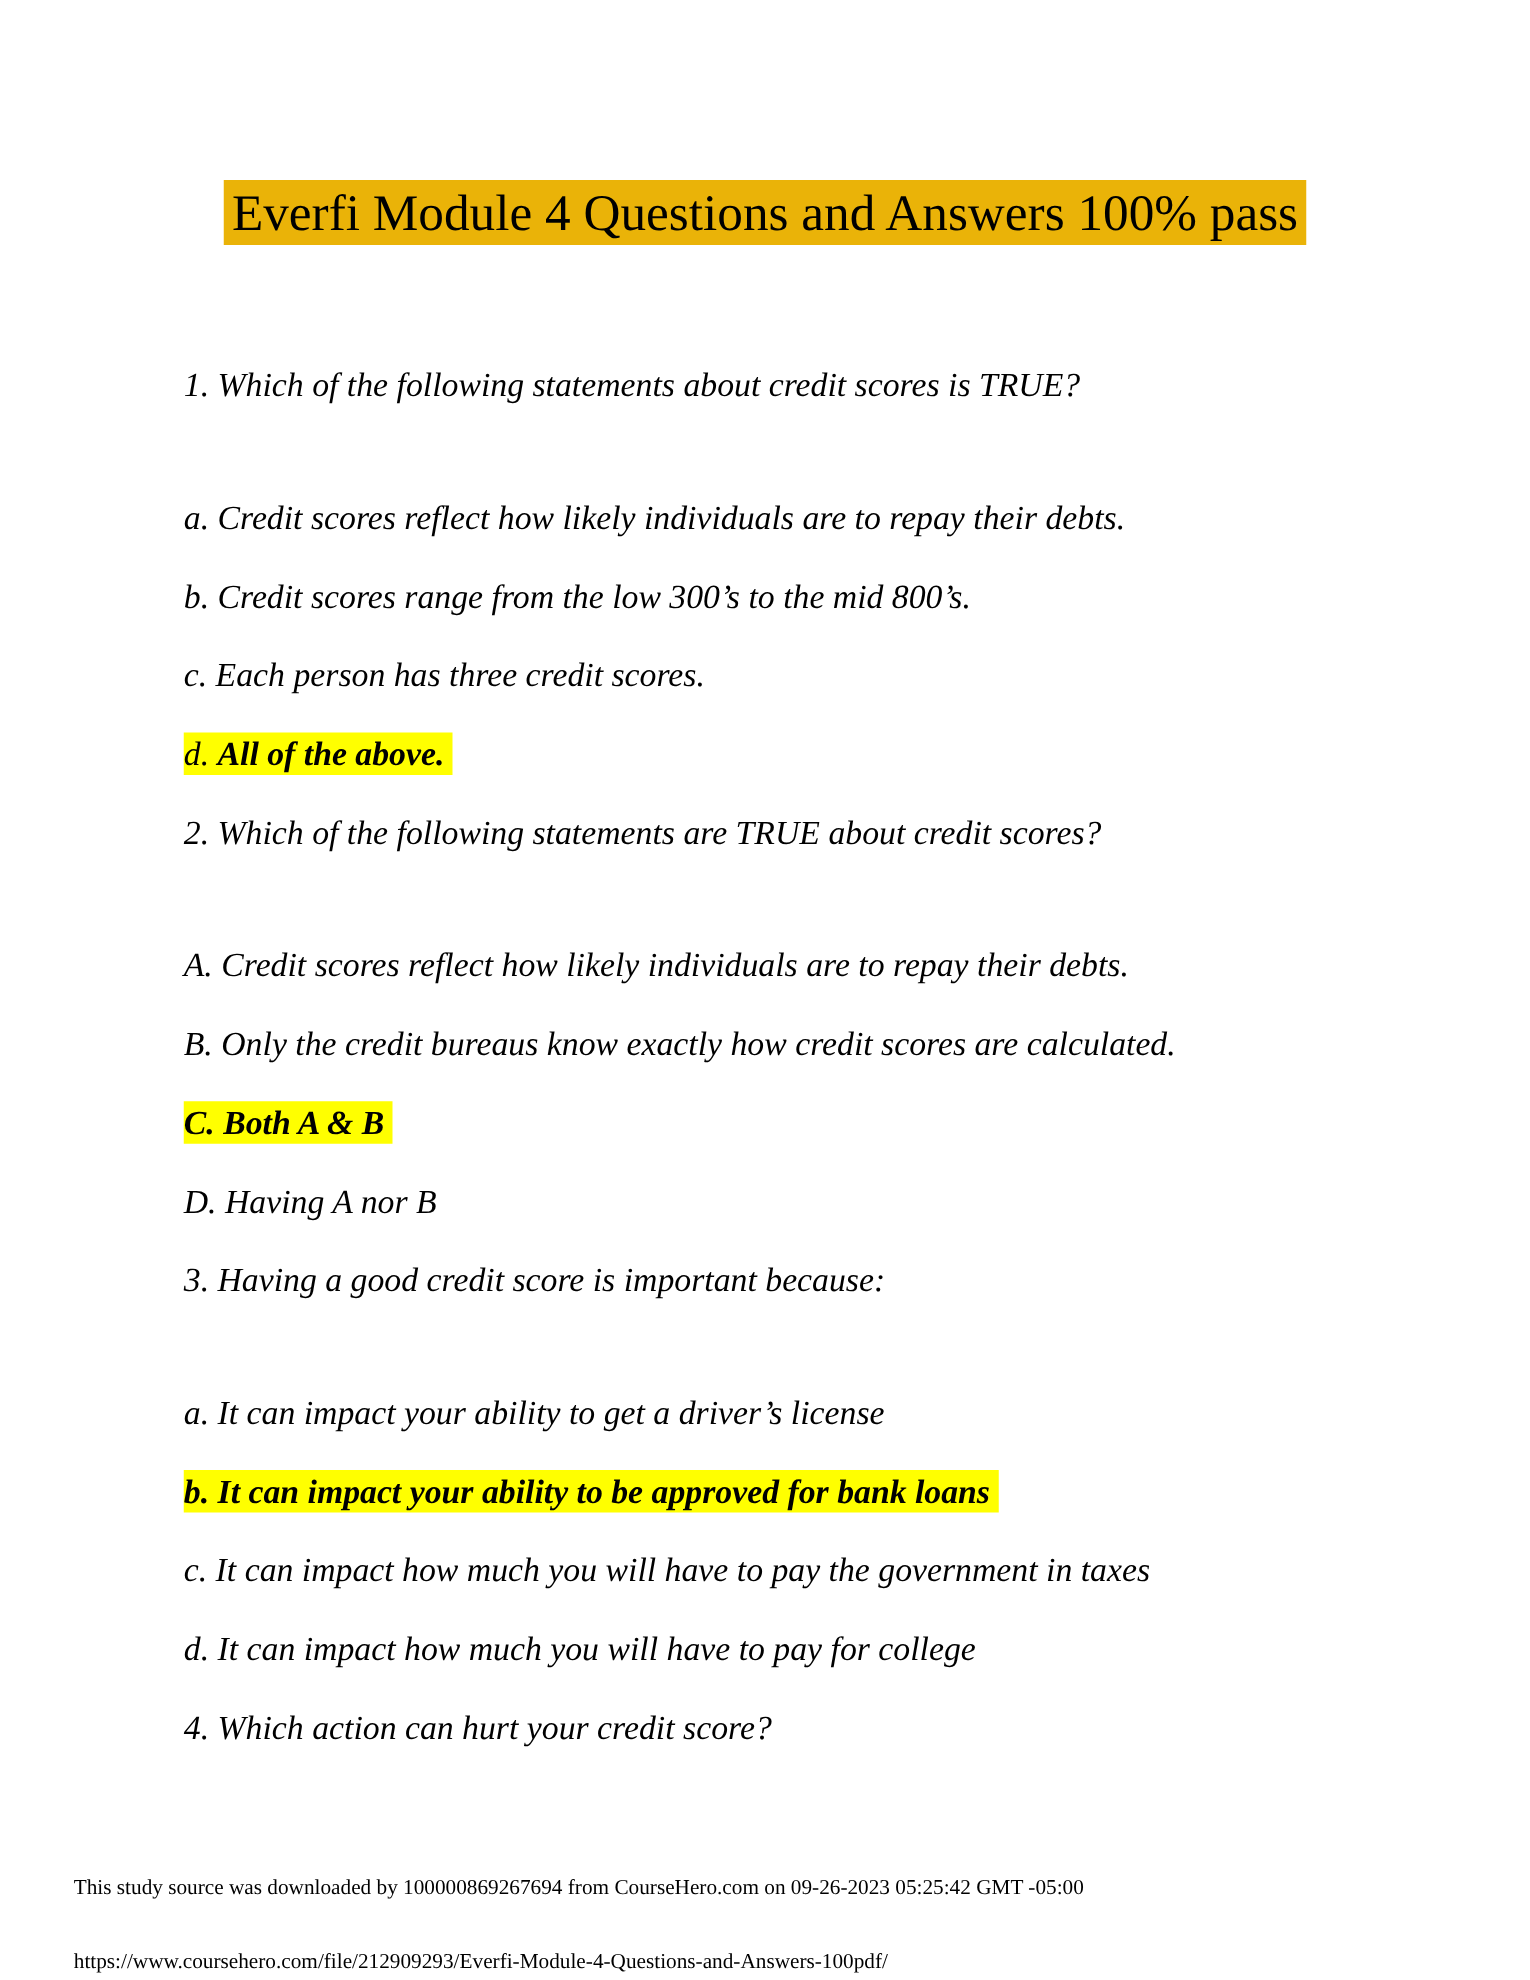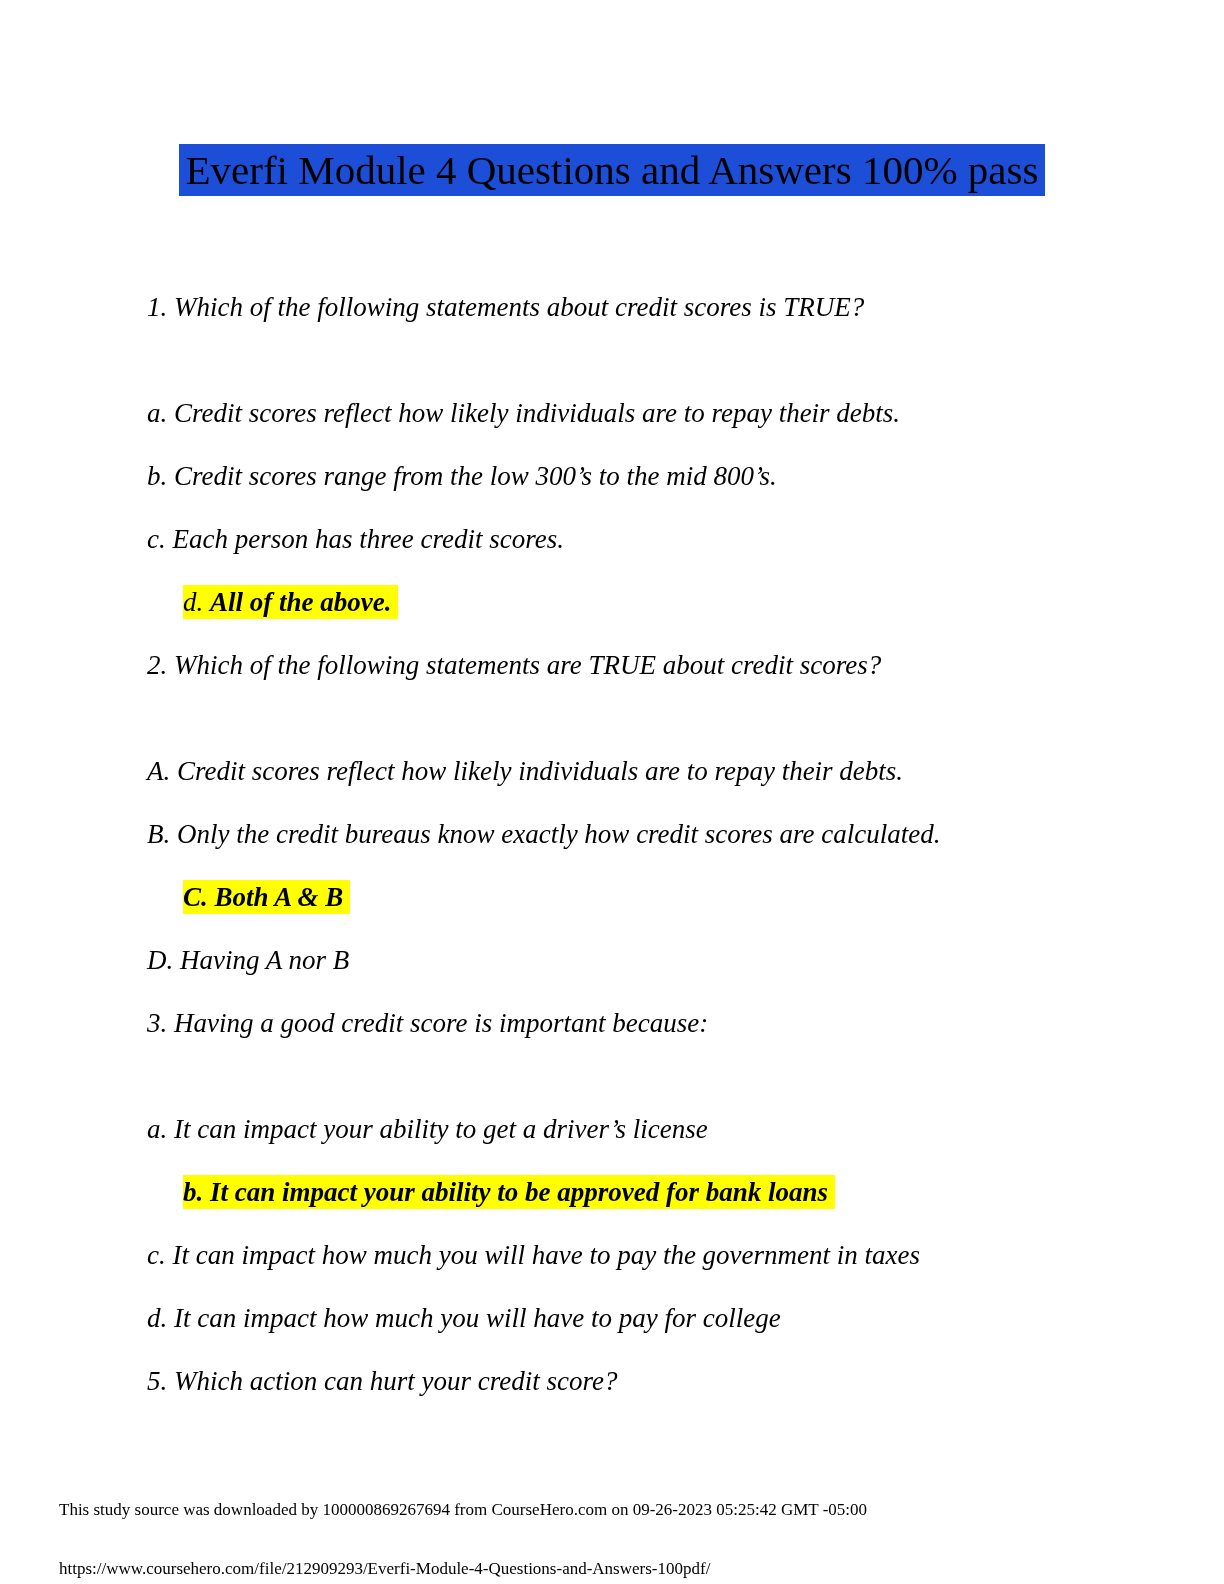--- a/index.html
+++ b/index.html
@@ -12,41 +12,40 @@
     font-family: "Liberation Serif", "DejaVu Serif", serif;
     overflow: hidden;
   }
   .title-wrap {
     padding-top: 143px;
     text-align: center;
     line-height: 54px;
   }
   .hl-cyan {
     display: inline;
-    background: #1d4ed8;
+    background: #eab308;
     font-size: 41px;
     font-weight: 400;
     padding: 3px 7px;
     white-space: nowrap;
   }
   .content {
     margin: 70px 80px 0 147px;
     font-size: 27px;
   }
   .content p {
     margin: 0;
     line-height: 63px;
     min-height: 63px;
     font-style: italic;
   }
   .spacer { height: 43px; }
   .hl-yellow {
     background: #ffff00;
     padding: 2px 7px 2px 0;
-    margin-left: 36px;
   }
   .bold { font-weight: 700; }
   .footer-line {
     position: absolute;
     left: 59px;
     font-size: 17px;
     line-height: 20px;
     white-space: nowrap;
   }
   .footer-1 { top: 1500px; }
@@ -73,20 +72,20 @@
       <p><span><span>A.</span> <span>Credit scores reflect how likely individuals are to repay their debts.</span></span></p>
       <p><span><span>B.</span> <span>Only the credit bureaus know exactly how credit scores are calculated.</span></span></p>
       <p><span class="hl-yellow"><span class="bold">C.</span> <span class="bold">Both A &amp; B</span></span></p>
       <p><span><span>D.</span> <span>Having A nor B</span></span></p>
       <p>3. Having a good credit score is important because:</p>
       <div class="spacer"></div>
       <p><span><span>a.</span> <span>It can impact your ability to get a driver’s license</span></span></p>
       <p><span class="hl-yellow"><span class="bold">b.</span> <span class="bold">It can impact your ability to be approved for bank loans</span></span></p>
       <p><span><span>c.</span> <span>It can impact how much you will have to pay the government in taxes</span></span></p>
       <p><span><span>d.</span> <span>It can impact how much you will have to pay for college</span></span></p>
-      <p>5. Which action can hurt your credit score?</p>
+      <p>4. Which action can hurt your credit score?</p>
     </div>
 
   <div class="footer-line footer-1">This study source was downloaded by 100000869267694 from CourseHero.com on 09-26-2023 05:25:42 GMT -05:00</div>
 
   <div class="footer-line footer-2">https://www.coursehero.com/file/212909293/Everfi-Module-4-Questions-and-Answers-100pdf/</div>
 
 </div>
 
 </body></html>

